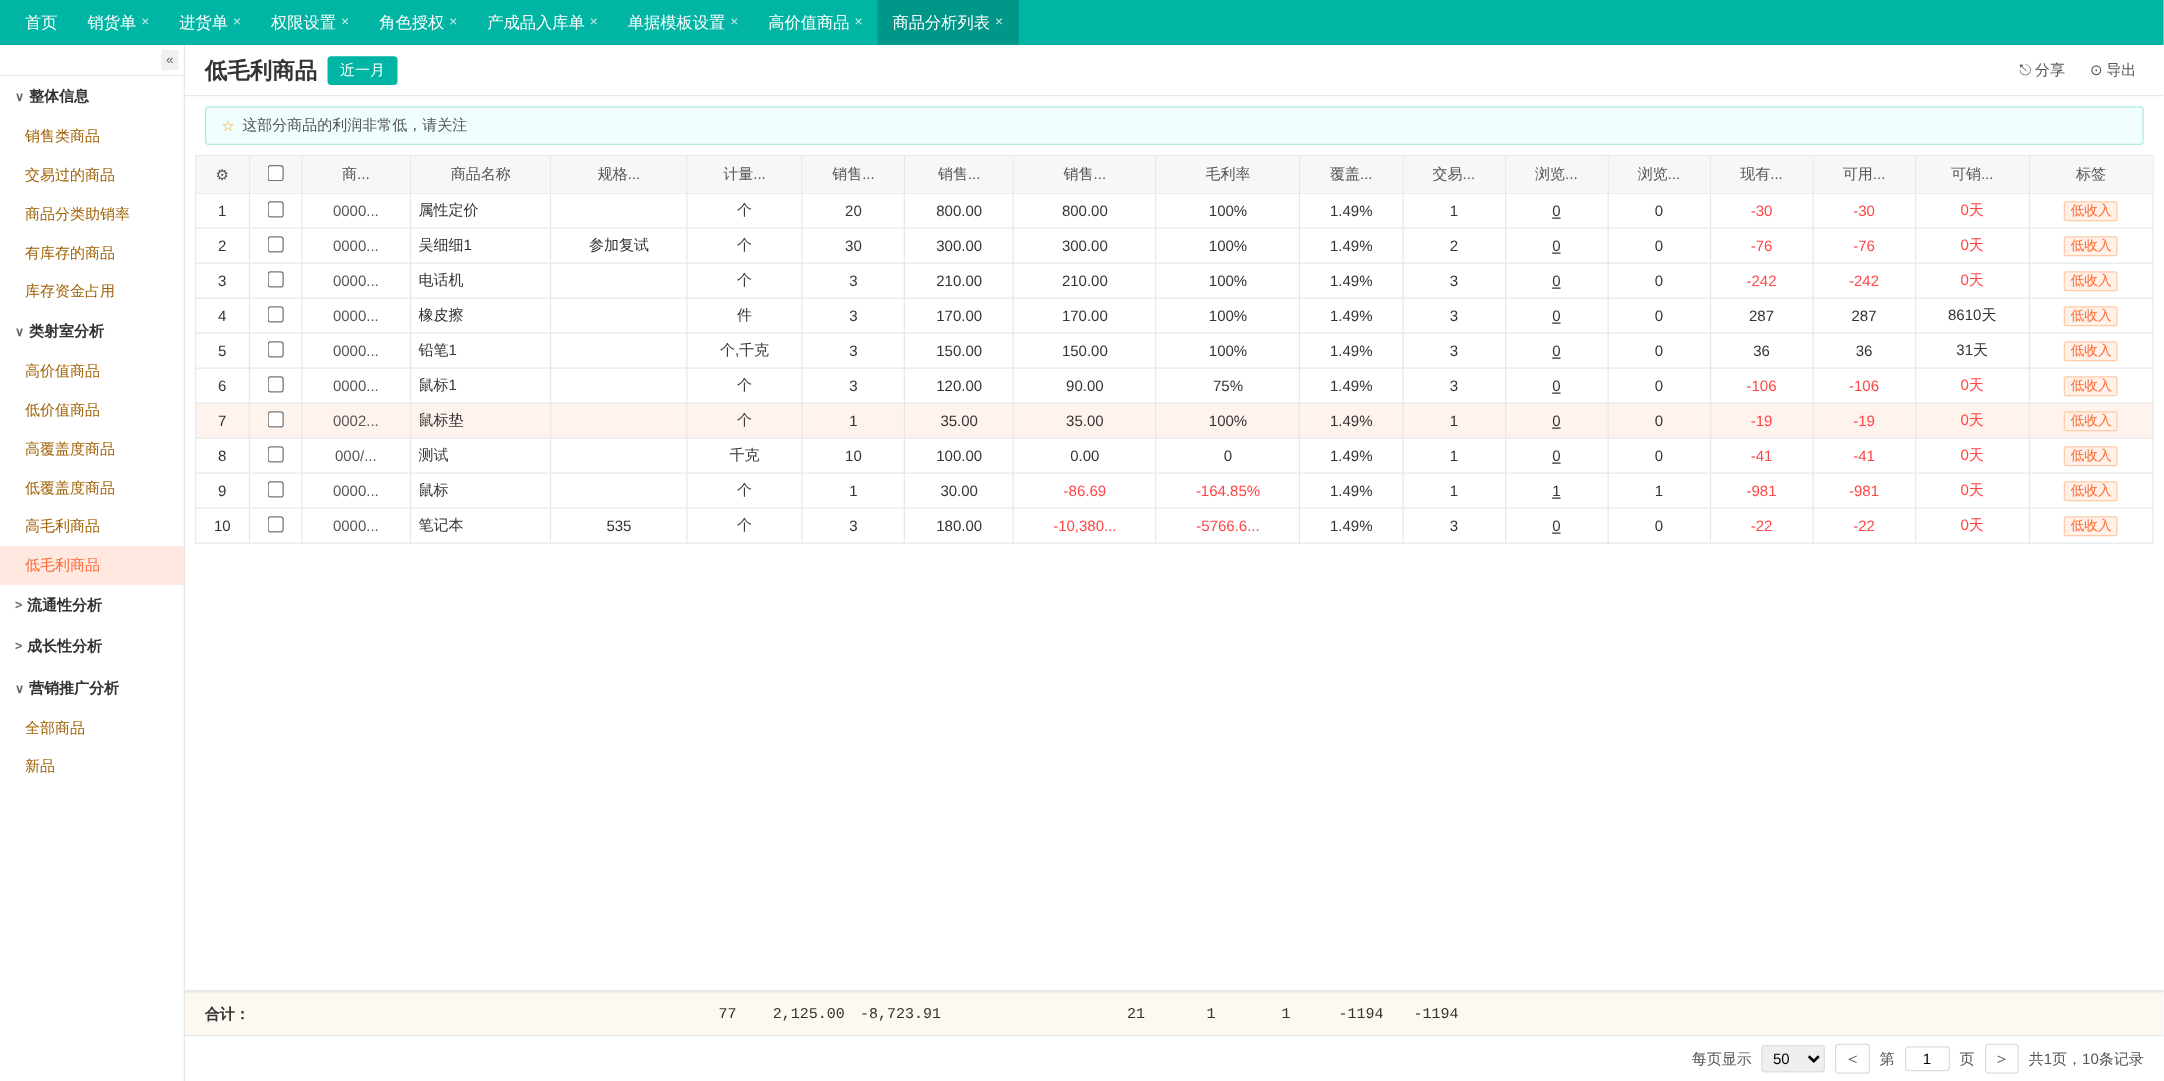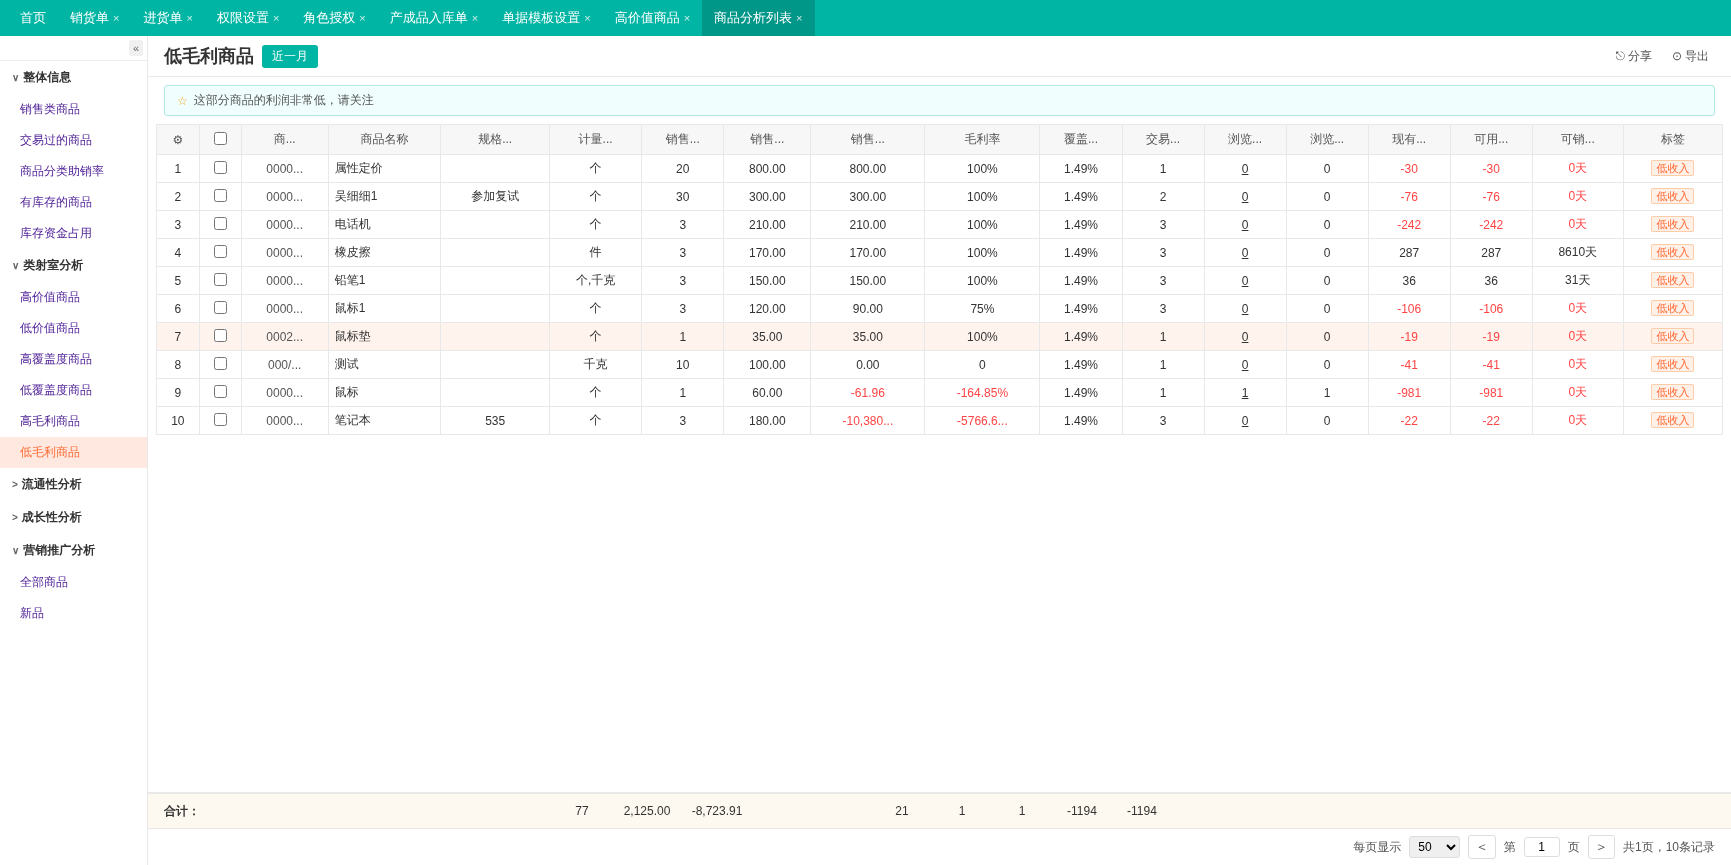--- a/index.html
+++ b/index.html
@@ -46,21 +46,21 @@
       align-items: center;
       padding: 8px 12px;
       color: #333;
       font-weight: bold;
       font-size: 12px;
       cursor: pointer;
     }
     .sidebar-group-header .arrow { margin-right: 4px; color: #666; font-size: 10px; }
     .sidebar-item {
       padding: 7px 12px 7px 20px;
-      color: #4c1d95;
+      color: #a16207;
       cursor: pointer;
       font-size: 12px;
     }
     .sidebar-item.active { background: #ffe8e0; color: #ff6b35; }
 
     
     .content {
       flex: 1;
       display: flex;
       flex-direction: column;
@@ -179,20 +179,21 @@
 
     
     .table-footer {
       border-top: 2px solid #e8e8e8;
       background: #fef9f0;
       display: flex;
       align-items: center;
       padding: 6px 8px;
       font-size: 12px;
       gap: 0;
+      font-family: Liberation Mono, monospace;
     }
     .footer-label { font-weight: bold; padding: 0 8px; }
     .footer-cell {
       text-align: center;
       padding: 4px 6px;
       min-width: 60px;
     }
 
     
     .pagination-bar {
@@ -533,22 +534,22 @@
     <td><span class="tag-badge">低收入</span></td>
   </tr>
             <tr>
     <td>9</td>
     <td><input type="checkbox" style=""></td>
     <td style="color:#555;">0000...</td>
     <td style="text-align:left;padding-left:6px;color:#333;">鼠标</td>
     <td></td>
     <td>个</td>
     <td>1</td>
-    <td>60.00</td>
-    <td style="color:#ff4444;">-61.96</td>
+    <td>30.00</td>
+    <td style="color:#ff4444;">-86.69</td>
     <td style="color:#ff4444;">-164.85%</td>
     <td>1.49%</td>
     <td>1</td>
     <td><span class="link-underline">1</span></td>
     <td>1</td>
     <td style="color:#ff4444;">-981</td>
     <td style="color:#ff4444;">-981</td>
     <td style="color:#ff4444;">0天</td>
     <td><span class="tag-badge">低收入</span></td>
   </tr>

